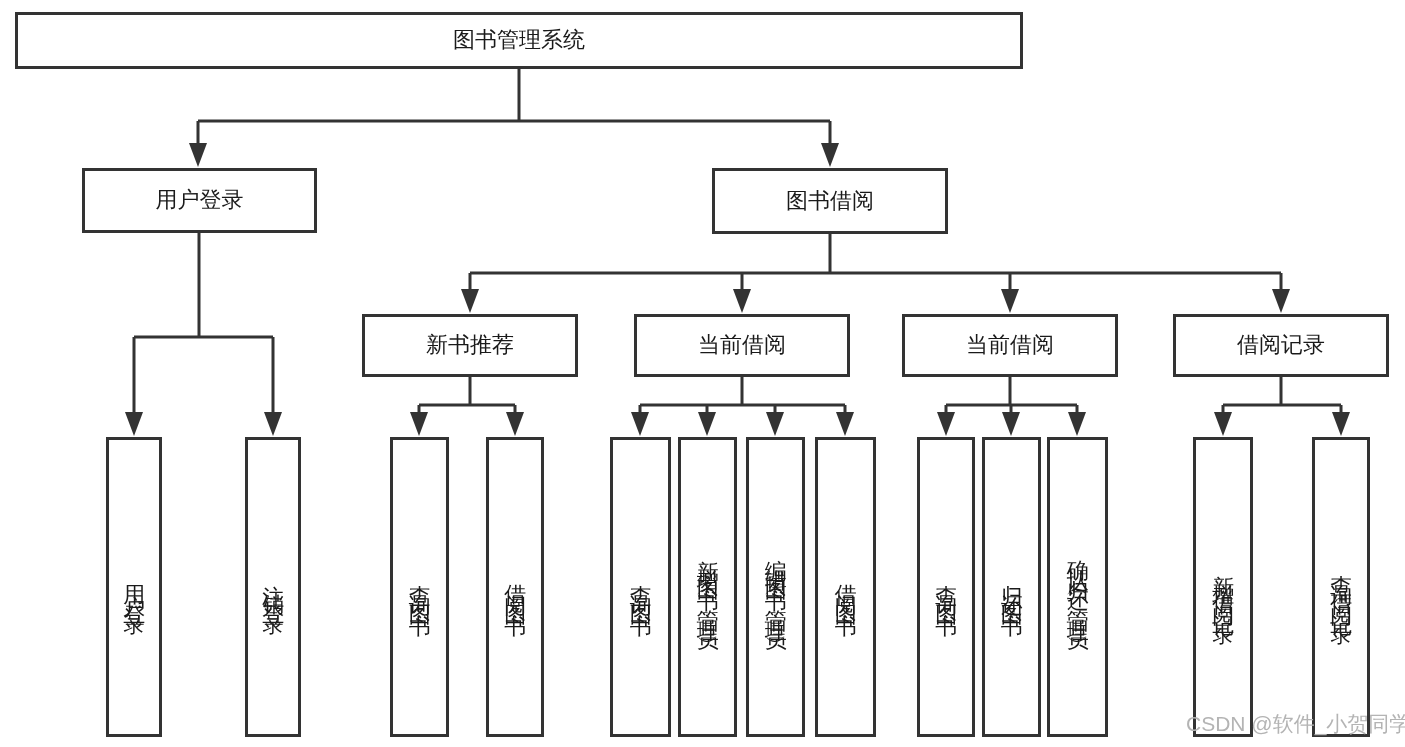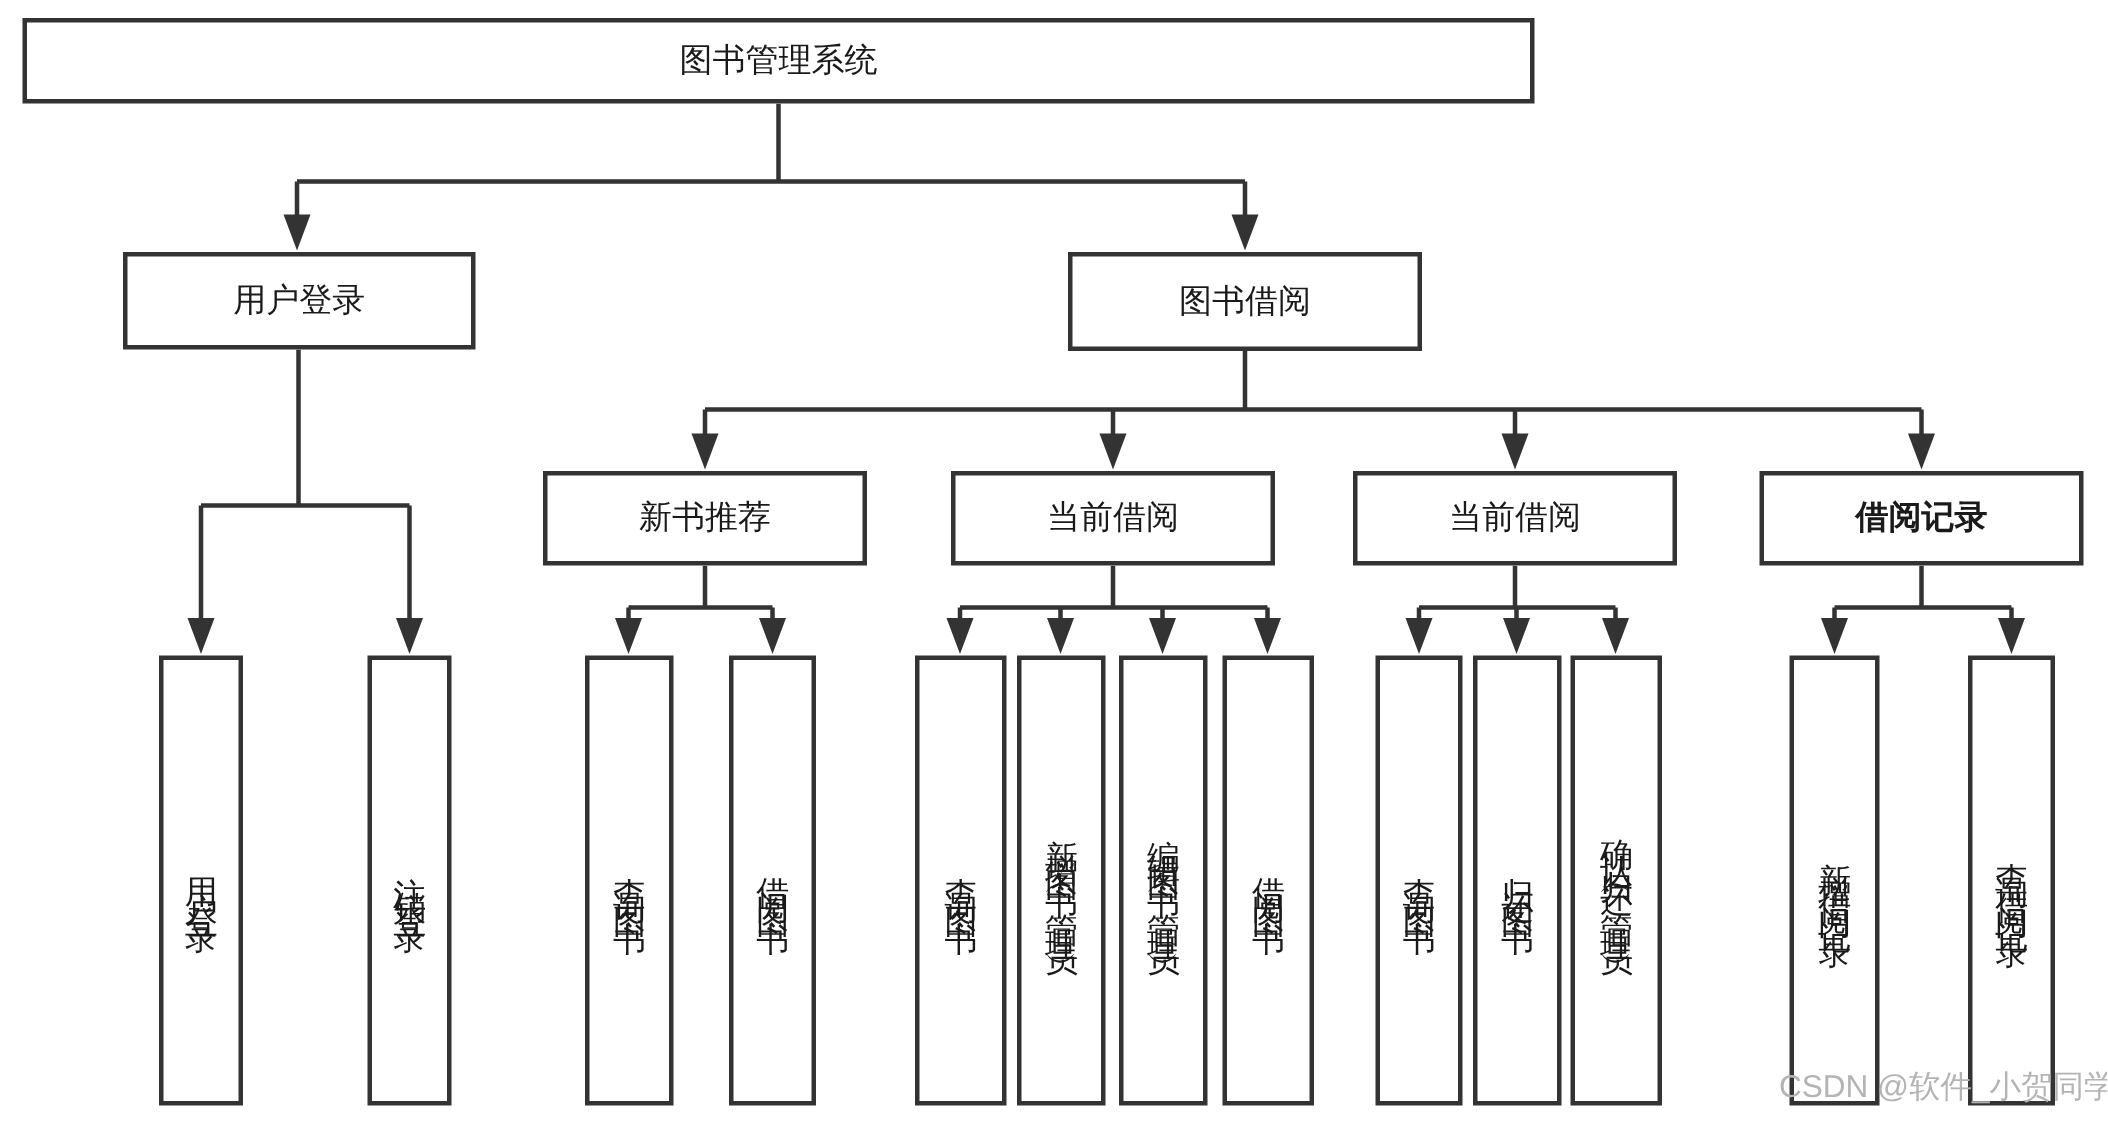--- a/index.html
+++ b/index.html
@@ -95,21 +95,21 @@
 
   <div class="node h" style="left:362px; top:314px; width:216px; height:63px;align-items:center;">
     <span class="label">新书推荐</span>
   </div>
   <div class="node h" style="left:634px; top:314px; width:216px; height:63px;">
     <span class="label">当前借阅</span>
   </div>
   <div class="node h" style="left:902px; top:314px; width:216px; height:63px;">
     <span class="label">当前借阅</span>
   </div>
-  <div class="node h" style="left:1173px; top:314px; width:216px; height:63px;font-weight:bold;">
+  <div class="node h" style="left:1173px; top:314px; width:216px; height:63px;">
     <span class="label">借阅记录</span>
   </div>
 
   <div class="node v" style="left:106px; top:437px; width:56px; height:300px;">
     <span class="label">用户登录</span>
   </div>
   <div class="node v" style="left:245px; top:437px; width:56px; height:300px;">
     <span class="label">注销登录</span>
   </div>
 

